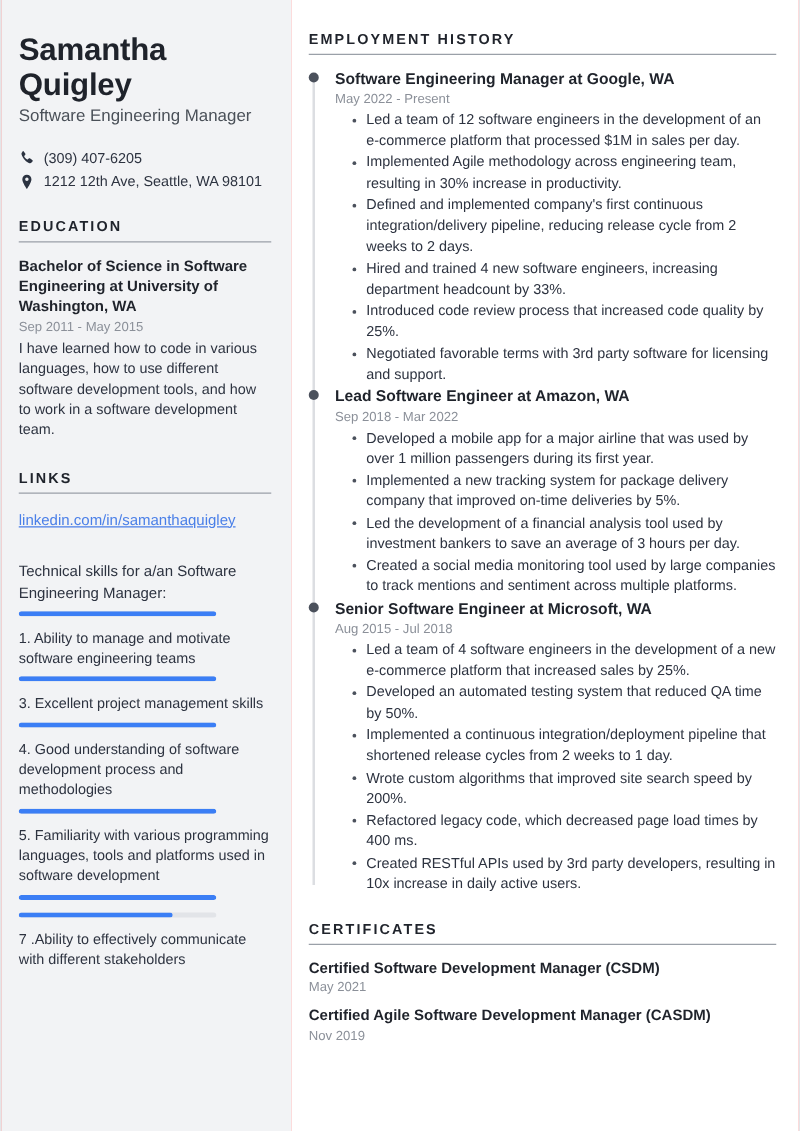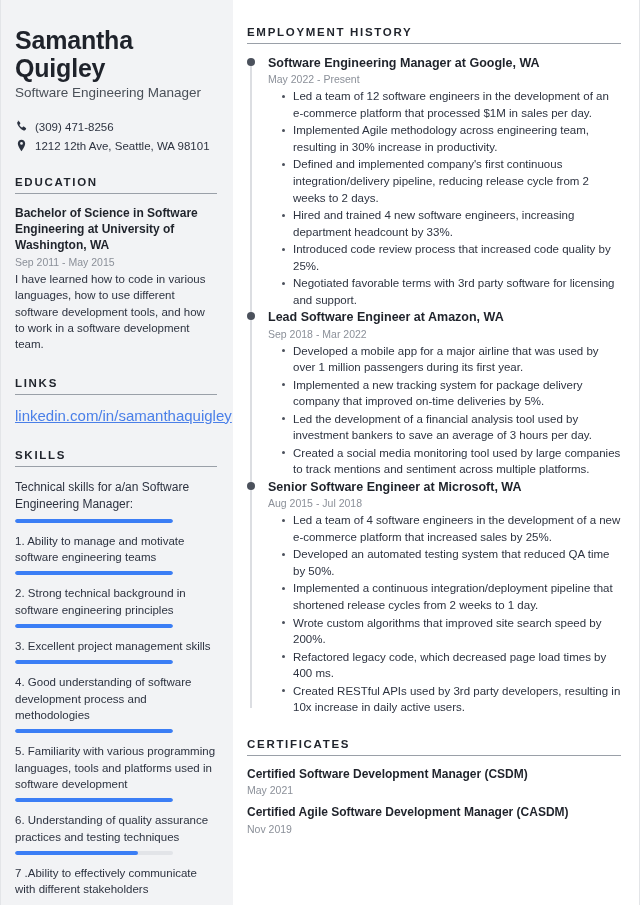--- a/index.html
+++ b/index.html
@@ -99,21 +99,21 @@
     margin-top: 2px;
   }
   .edu-desc {
     font-size: 11.5px;
     line-height: 1.42;
     color: #2d3340;
     margin-top: 3px;
   }
 
   .link-item {
-    font-size: 15px;
+    font-size: 12px;
     color: #4a7fe8;
     text-decoration: underline;
   }
 
   .skills-intro {
     font-size: 12px;
     line-height: 1.42;
     color: #2d3340;
   }
 
@@ -230,21 +230,21 @@
     <h1 class="name">Samantha Quigley</h1>
     <div class="job-title">Software Engineering Manager</div>
 
     <div class="contact-list" id="contact-list">
         <div class="contact-row">
           <span class="contact-icon">
             <svg width="13" height="13" viewBox="0 0 16 16" fill="currentColor">
               <path d="M3.3 1.2c.5-.4 1.2-.3 1.6.2l1.5 2c.3.5.3 1.1-.1 1.5l-.8.8c-.2.2-.2.4-.1.6.5 1.1 1.9 2.5 3 3 .2.1.4.1.6-.1l.8-.8c.4-.4 1-.4 1.5-.1l2 1.5c.5.4.6 1.1.2 1.6l-.9 1c-.5.6-1.3.8-2 .6C7.7 12.1 3.9 8.3 2.7 4.1c-.2-.7 0-1.5.6-2l1-.9z"></path>
             </svg>
           </span>
-          <span>(309) 471-8256</span>
+          <span>(309) 407-6205</span>
         </div>
         <div class="contact-row">
           <span class="contact-icon">
             <svg width="13" height="13" viewBox="0 0 16 16" fill="currentColor">
               <path d="M8 1C5.5 1 3.5 3 3.5 5.5 3.5 9 8 15 8 15s4.5-6 4.5-9.5C12.5 3 10.5 1 8 1zm0 6.1a1.7 1.7 0 1 1 0-3.4 1.7 1.7 0 0 1 0 3.4z"></path>
             </svg>
           </span>
           <span>1212 12th Ave, Seattle, WA 98101</span>
         </div>
       </div>
@@ -255,60 +255,52 @@
       <div class="edu-date">Sep 2011 - May 2015</div>
       <div class="edu-desc">I have learned how to code in various languages, how to use different software development tools, and how to work in a software development team.</div>
     </section>
 
     <section class="sidebar-section">
       <div class="sec-head">LINKS</div>
       <div id="links-list"><a class="link-item" href="#">linkedin.com/in/samanthaquigley</a></div>
     </section>
 
     <section class="sidebar-section">
-      <div class="sec-head">SKILLS</div>
       <div class="skill-entry">
         <div class="skills-intro">Technical skills for a/an Software Engineering Manager:</div>
         <div class="skill-bar-track">
           <div class="skill-bar-fill" id="intro-bar" style="width: 100%;"></div>
         </div>
       </div>
       <div id="skills-list">
           <div class="skill-entry">
             <div class="skill-text">1. Ability to manage and motivate software engineering teams</div>
             <div class="skill-bar-track">
               <div class="skill-bar-fill" style="width: 100%;"></div>
             </div>
           </div>
           <div class="skill-entry">
-            <div class="skill-text">2. Strong technical background in software engineering principles</div>
+            <div class="skill-text">3. Excellent project management skills</div>
             <div class="skill-bar-track">
               <div class="skill-bar-fill" style="width: 100%;"></div>
             </div>
           </div>
           <div class="skill-entry">
-            <div class="skill-text">3. Excellent project management skills</div>
+            <div class="skill-text">4. Good understanding of software development process and methodologies</div>
             <div class="skill-bar-track">
               <div class="skill-bar-fill" style="width: 100%;"></div>
             </div>
           </div>
           <div class="skill-entry">
-            <div class="skill-text">4. Good understanding of software development process and methodologies</div>
+            <div class="skill-text">5. Familiarity with various programming languages, tools and platforms used in software development</div>
             <div class="skill-bar-track">
               <div class="skill-bar-fill" style="width: 100%;"></div>
             </div>
           </div>
           <div class="skill-entry">
-            <div class="skill-text">5. Familiarity with various programming languages, tools and platforms used in software development</div>
-            <div class="skill-bar-track">
-              <div class="skill-bar-fill" style="width: 100%;"></div>
-            </div>
-          </div>
-          <div class="skill-entry">
-            <div class="skill-text">6. Understanding of quality assurance practices and testing techniques</div>
             <div class="skill-bar-track">
               <div class="skill-bar-fill" style="width: 78%;"></div>
             </div>
           </div>
           <div class="skill-entry">
             <div class="skill-text">7 .Ability to effectively communicate with different stakeholders</div>
           </div>
         </div>
     </section>
 

